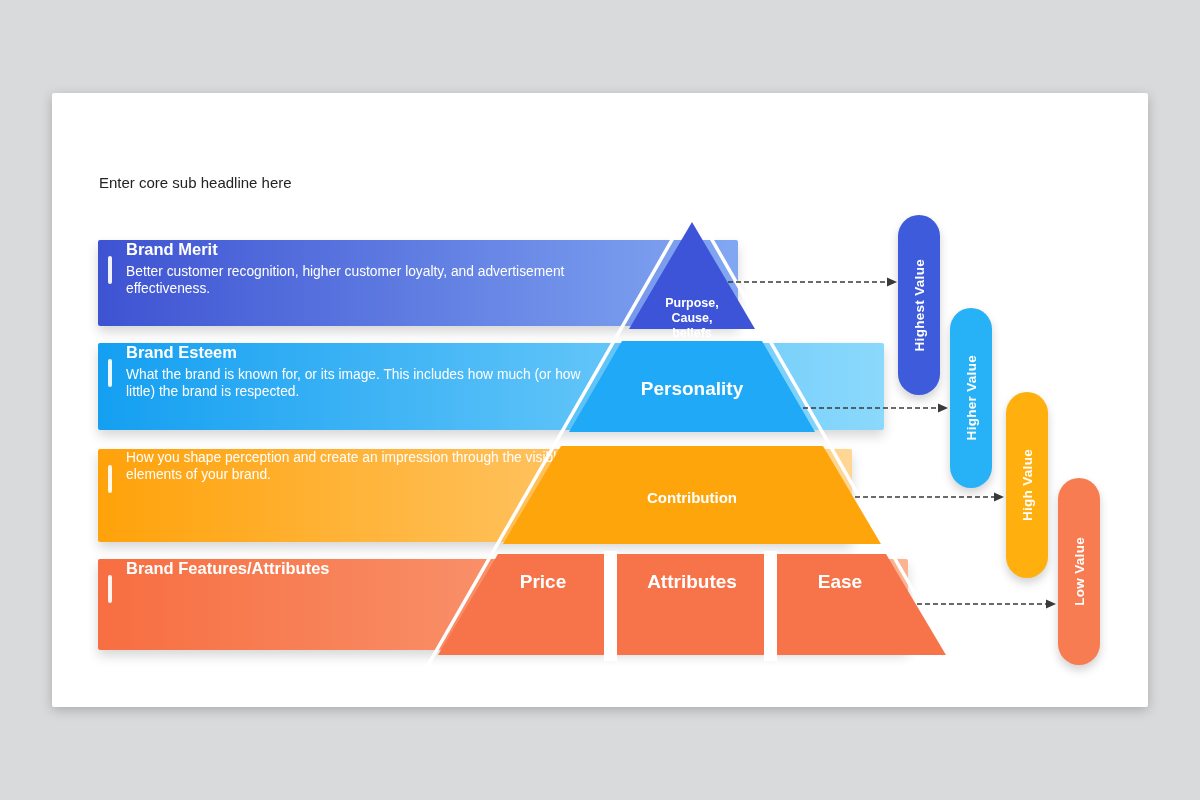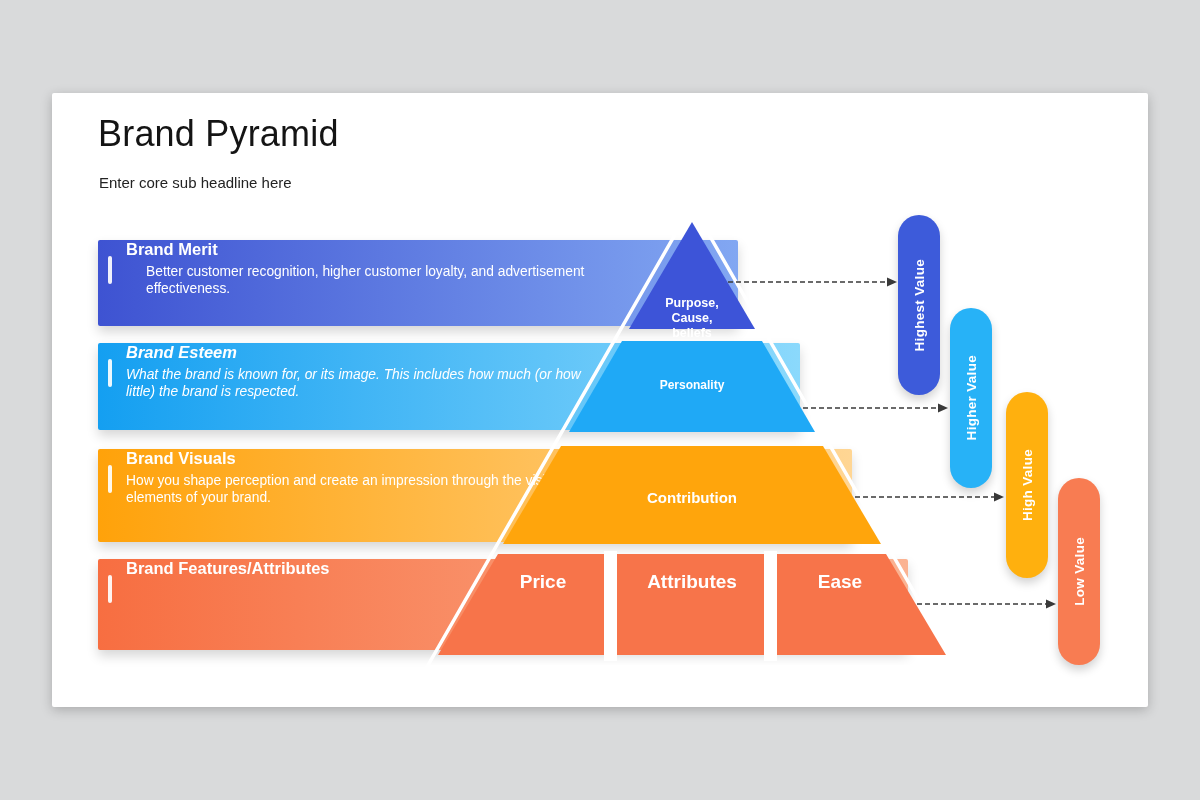--- a/index.html
+++ b/index.html
@@ -29,34 +29,34 @@
     padding-left:28px; color:#fff; border-radius:2px;
     box-shadow:0 6px 12px rgba(0,0,0,.16);
   }
   .bar .tick {
     position:absolute; left:10px; top:16px; width:4px; height:28px;
     background:rgba(255,255,255,.92); border-radius:2px;
   }
   .bar-heading { font-size:16.5px; font-weight:700; margin-bottom:4px; }
   .bar-desc { font-size:13.8px; line-height:1.24; }
   .bar1 { top:147px; width:640px; height:86px; background:linear-gradient(90deg,#3E53D2,#82A7F2); }
-  .bar1 .bar-desc { max-width:520px;margin-left:20px; }
-  .bar2 { top:250px; width:702px; height:87px; background:linear-gradient(90deg,#149FF1,#8BD9FC);font-style:italic; }
+  .bar1 .bar-desc { max-width:520px; }
+  .bar2 { top:250px; width:786px; height:87px; background:linear-gradient(90deg,#149FF1,#8BD9FC); }
   .bar2 .bar-desc { max-width:458px; }
   .bar3 { top:356px; width:754px; height:93px; background:linear-gradient(90deg,#FFA20A,#FFD694); }
   .bar3 .bar-desc { max-width:442px; }
   .bar4 { top:466px; width:810px; height:91px; background:linear-gradient(90deg,#F76E41,#FBB392); }
   .bar4 .bar-desc { max-width:346px; }
   .overlay { position:absolute; left:0; top:0; }
   .tier-label {
     position:absolute; transform:translateX(-50%);
     color:#fff; font-weight:700; text-align:center;
   }
   .tl1 { left:640px; top:203px; width:78px; font-size:12.5px; line-height:1.18; }
-  .tl2 { left:640px; top:285px; font-size:12px; }
+  .tl2 { left:640px; top:285px; font-size:19px; }
   .tl3 { left:640px; top:396px; font-size:15px; }
   .seg { top:478px; font-size:19px; }
   .seg1 { left:491px; } .seg2 { left:640px; } .seg3 { left:788px; }
   .pill {
     position:absolute; width:42px; border-radius:21px;
     display:flex; align-items:center; justify-content:center;
     box-shadow:0 5px 10px rgba(0,0,0,.18);
   }
   .pill span {
     writing-mode:vertical-rl; transform:rotate(180deg);
@@ -66,38 +66,36 @@
   .pill1 { left:846px; top:122px; height:180px; background:#3D5BDA; }
   .pill2 { left:898px; top:215px; height:180px; background:#27B2F7; }
   .pill3 { left:954px; top:299px; height:186px; background:#FFB00E; }
   .pill4 { left:1006px; top:385px; height:187px; background:#F87C52; }
 </style>
 </head>
 <body>
 
 <div class="slide">
 
-  <h1 class="title">Brand Pyramid</h1>
   <p class="subtitle">Enter core sub headline here</p>
 
   <div class="bar bar1">
     <span class="tick"></span>
     <div class="bar-heading">Brand Merit</div>
     <div class="bar-desc">Better customer recognition, higher customer loyalty, and advertisement effectiveness.</div>
   </div>
 
   <div class="bar bar2">
     <span class="tick"></span>
     <div class="bar-heading">Brand Esteem</div>
     <div class="bar-desc">What the brand is known for, or its image. This includes how much (or how little) the brand is respected.</div>
   </div>
 
   <div class="bar bar3">
     <span class="tick"></span>
-    <div class="bar-heading">Brand Visuals</div>
     <div class="bar-desc">How you shape perception and create an impression through the visible elements of your brand.</div>
   </div>
 
   <div class="bar bar4">
     <span class="tick"></span>
     <div class="bar-heading">Brand Features/Attributes</div>
   </div>
 
   <svg class="overlay" width="1096" height="614" viewBox="0 0 1096 614">
     <path d="M640,112 L905,574 L375,574 Z" fill="none" stroke="#ffffff" stroke-width="3.5"></path>

